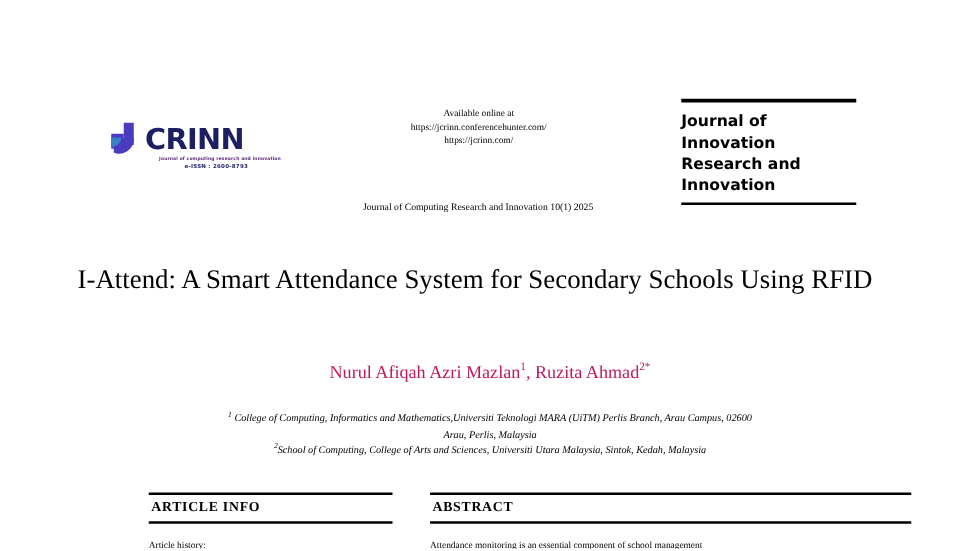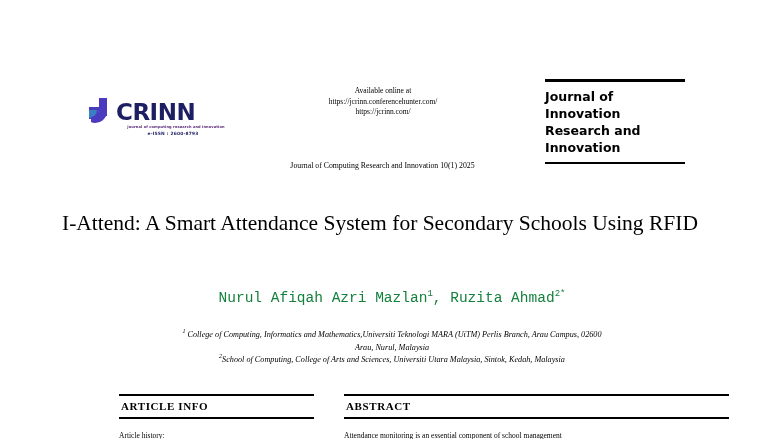--- a/index.html
+++ b/index.html
@@ -138,24 +138,24 @@
     color: #000;
   }
 
   
   .authors {
     position: absolute;
     left: 62px;
     top: 288px;
     width: 660px;
     text-align: center;
-    font-family: Liberation Mono, monospace;
+    font-family: Liberation Serif, serif;
     font-size: 14.5px;
     line-height: 20px;
-    color: #15803d;
+    color: #be185d;
   }
   .authors sup {
     font-size: 9px;
     vertical-align: super;
     line-height: 0;
   }
 
   
   .affiliations {
     position: absolute;
@@ -267,21 +267,21 @@
     <span>I-Attend: A Smart Attendance System for Secondary Schools</span>
     <span>Using RFID</span>
   </div>
 
   <div class="authors">
     <span>Nurul Afiqah Azri Mazlan</span><sup>1</sup><span>, </span><span>Ruzita Ahmad</span><sup>2*</sup>
   </div>
 
   <div class="affiliations">
     <span class="aff-line"><sup>1</sup><span> College of Computing, Informatics and Mathematics,Universiti Teknologi MARA (UiTM) Perlis Branch, Arau Campus, 02600</span></span>
-    <span class="aff-line">Arau, Nurul, Malaysia</span>
+    <span class="aff-line">Arau, Perlis, Malaysia</span>
     <span class="aff-line"><sup>2</sup><span>School of Computing, College of Arts and Sciences, Universiti Utara Malaysia, Sintok, Kedah, Malaysia</span></span>
   </div>
 
   <div class="sections">
     <div class="col-info">
       <div class="rule-top"></div>
       <div class="section-head">ARTICLE INFO</div>
       <div class="rule-bottom"></div>
       <div class="section-body">Article history:</div>
     </div>

